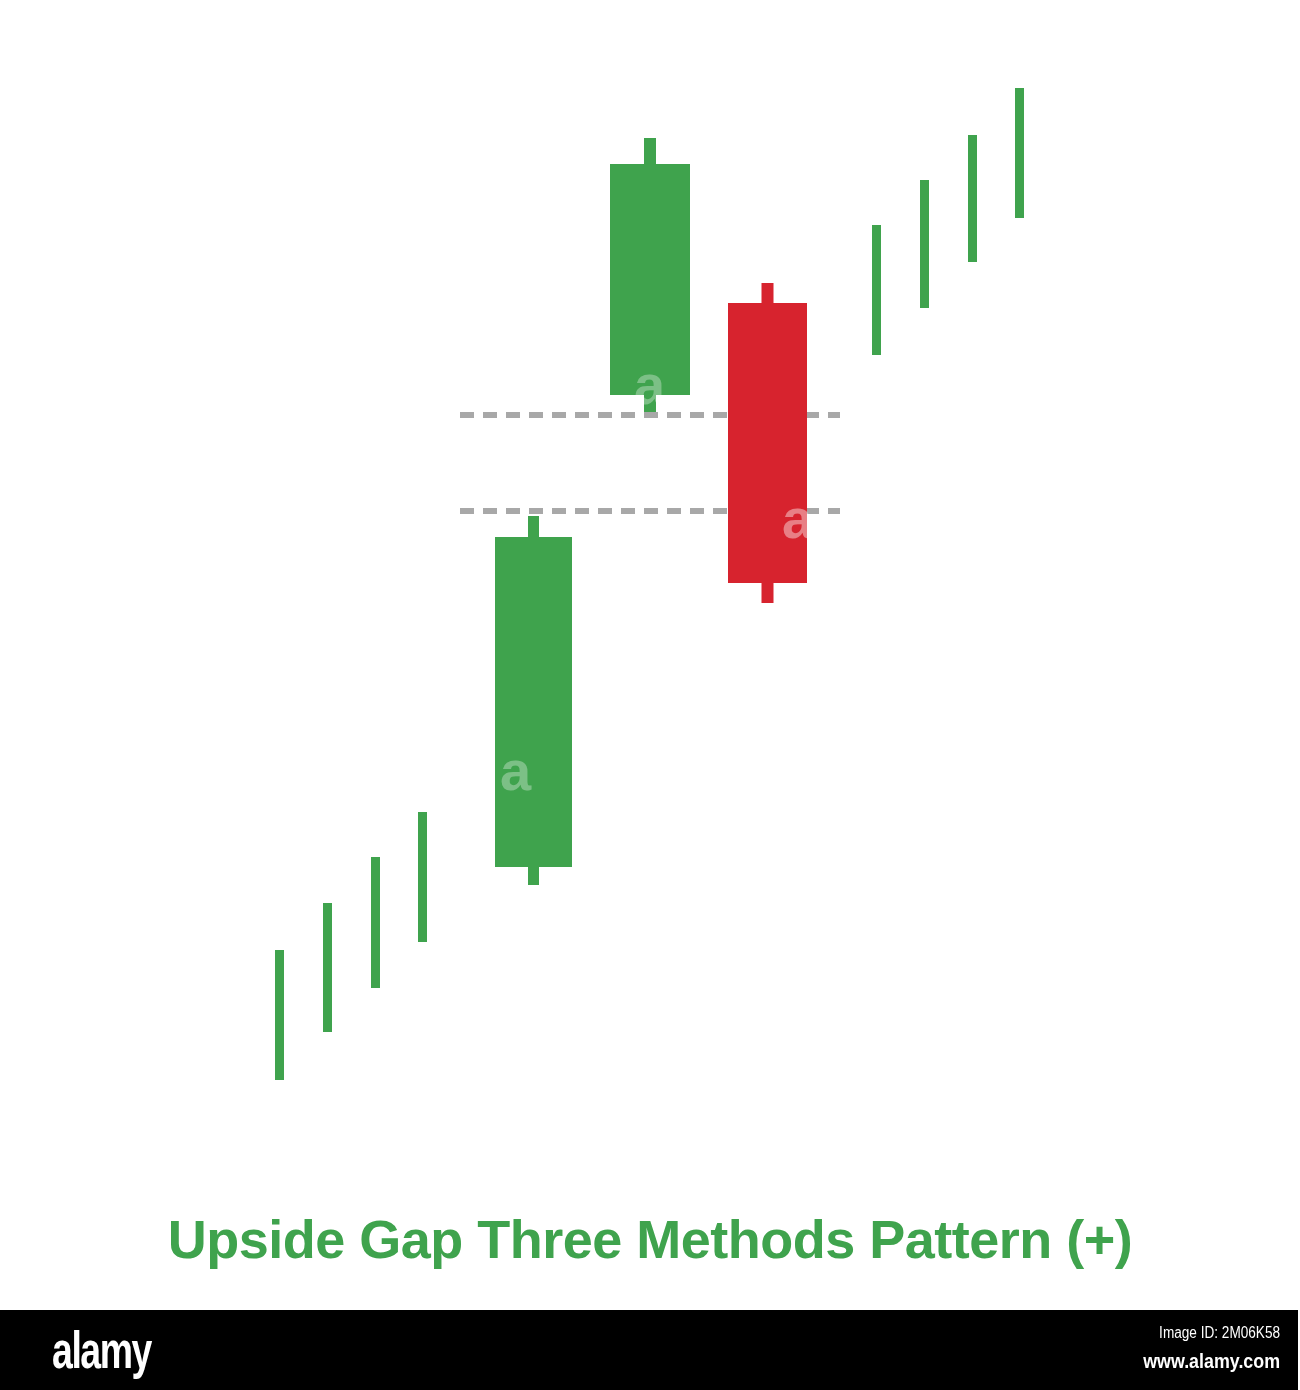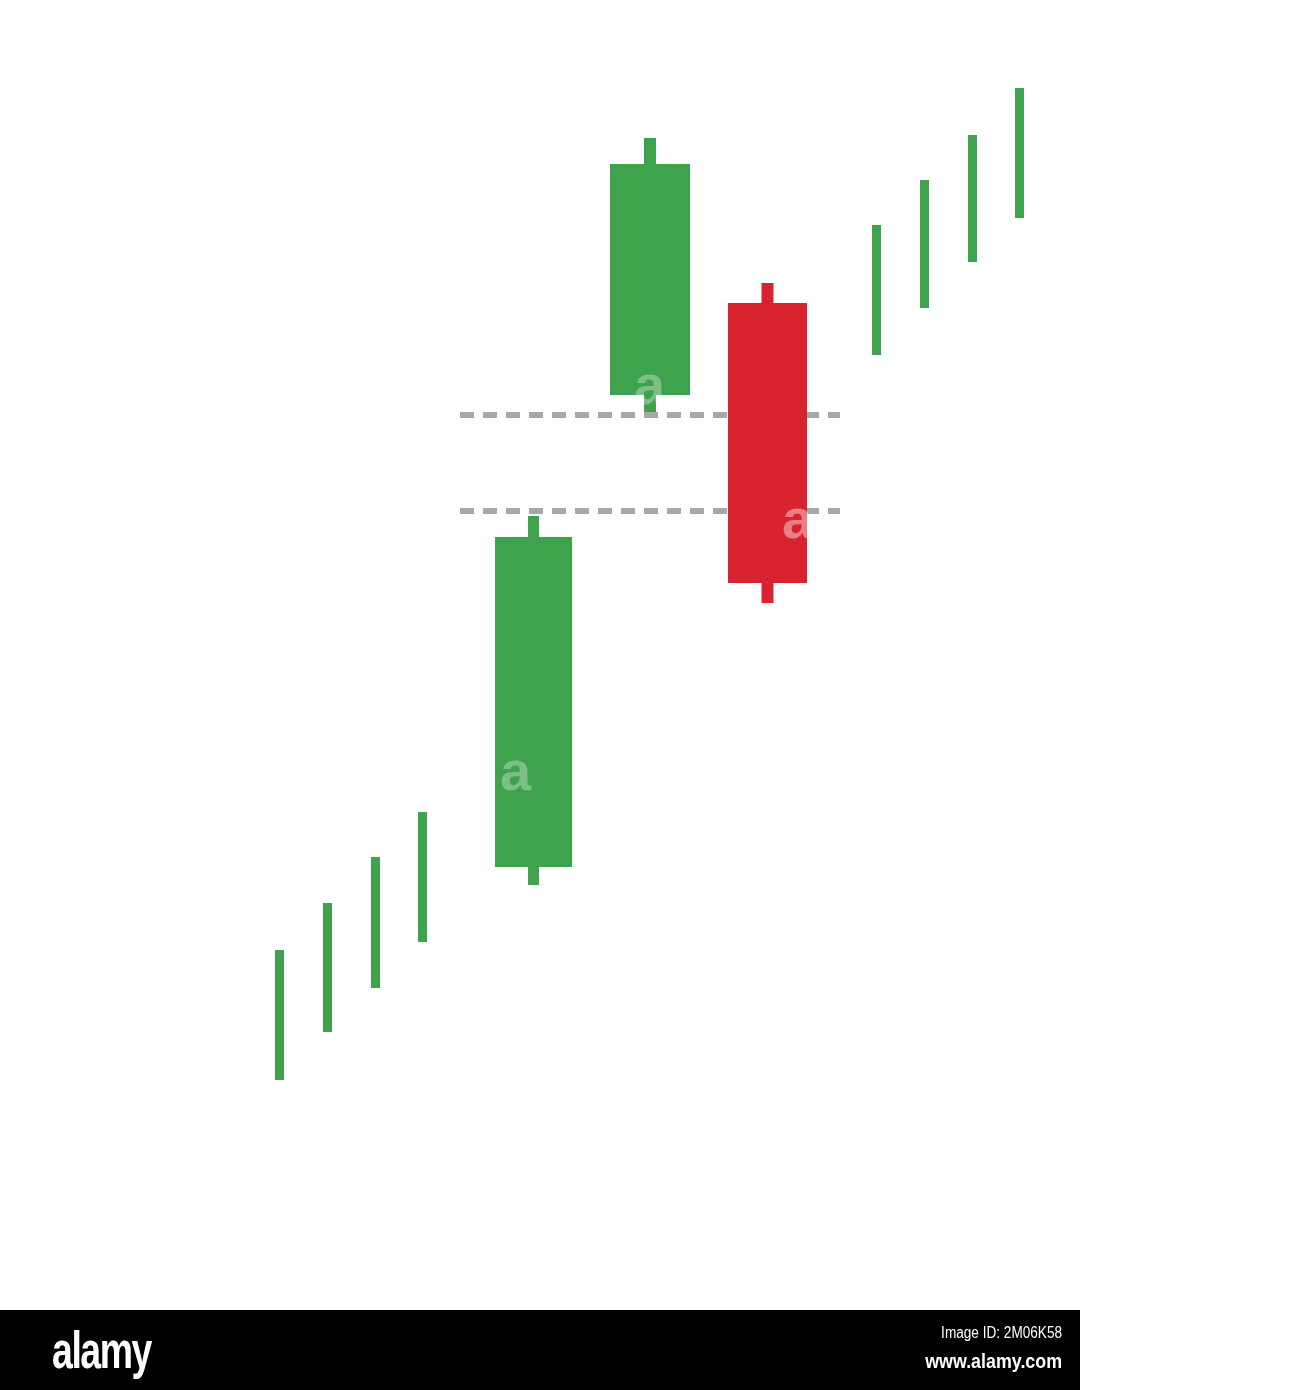--- a/index.html
+++ b/index.html
@@ -55,21 +55,21 @@
     color: #3fa34d;
     white-space: nowrap;
     line-height: 64px;
   }
 
   
   #watermark-bar {
     position: absolute;
     left: 0;
     top: 1310px;
-    width: 1080px;
+    width: 1298px;
     height: 80px;
     background: #000000;
   }
 
   #alamy-logo {
     position: absolute;
     left: 52px;
     top: 12px;
     font-family: "Liberation Sans", sans-serif;
     font-size: 52px;
@@ -146,20 +146,21 @@
       <g>
         <rect x="872" y="225" width="9" height="130" fill="#3fa34d"></rect>
         <rect x="920" y="180" width="9" height="128" fill="#3fa34d"></rect>
         <rect x="968" y="135" width="9" height="127" fill="#3fa34d"></rect>
         <rect x="1015" y="88" width="9" height="130" fill="#3fa34d"></rect>
       </g>
 
     </svg>
   </div>
 
+  <div id="chart-title">Upside Gap Three Methods Pattern (+)</div>
 
   <div id="watermark-bar">
     <div id="alamy-logo">alamy</div>
     <div id="watermark-right">
       <div id="image-id">Image ID: 2M06K58</div>
       <div id="alamy-url">www.alamy.com</div>
     </div>
   </div>
 
 </div>

